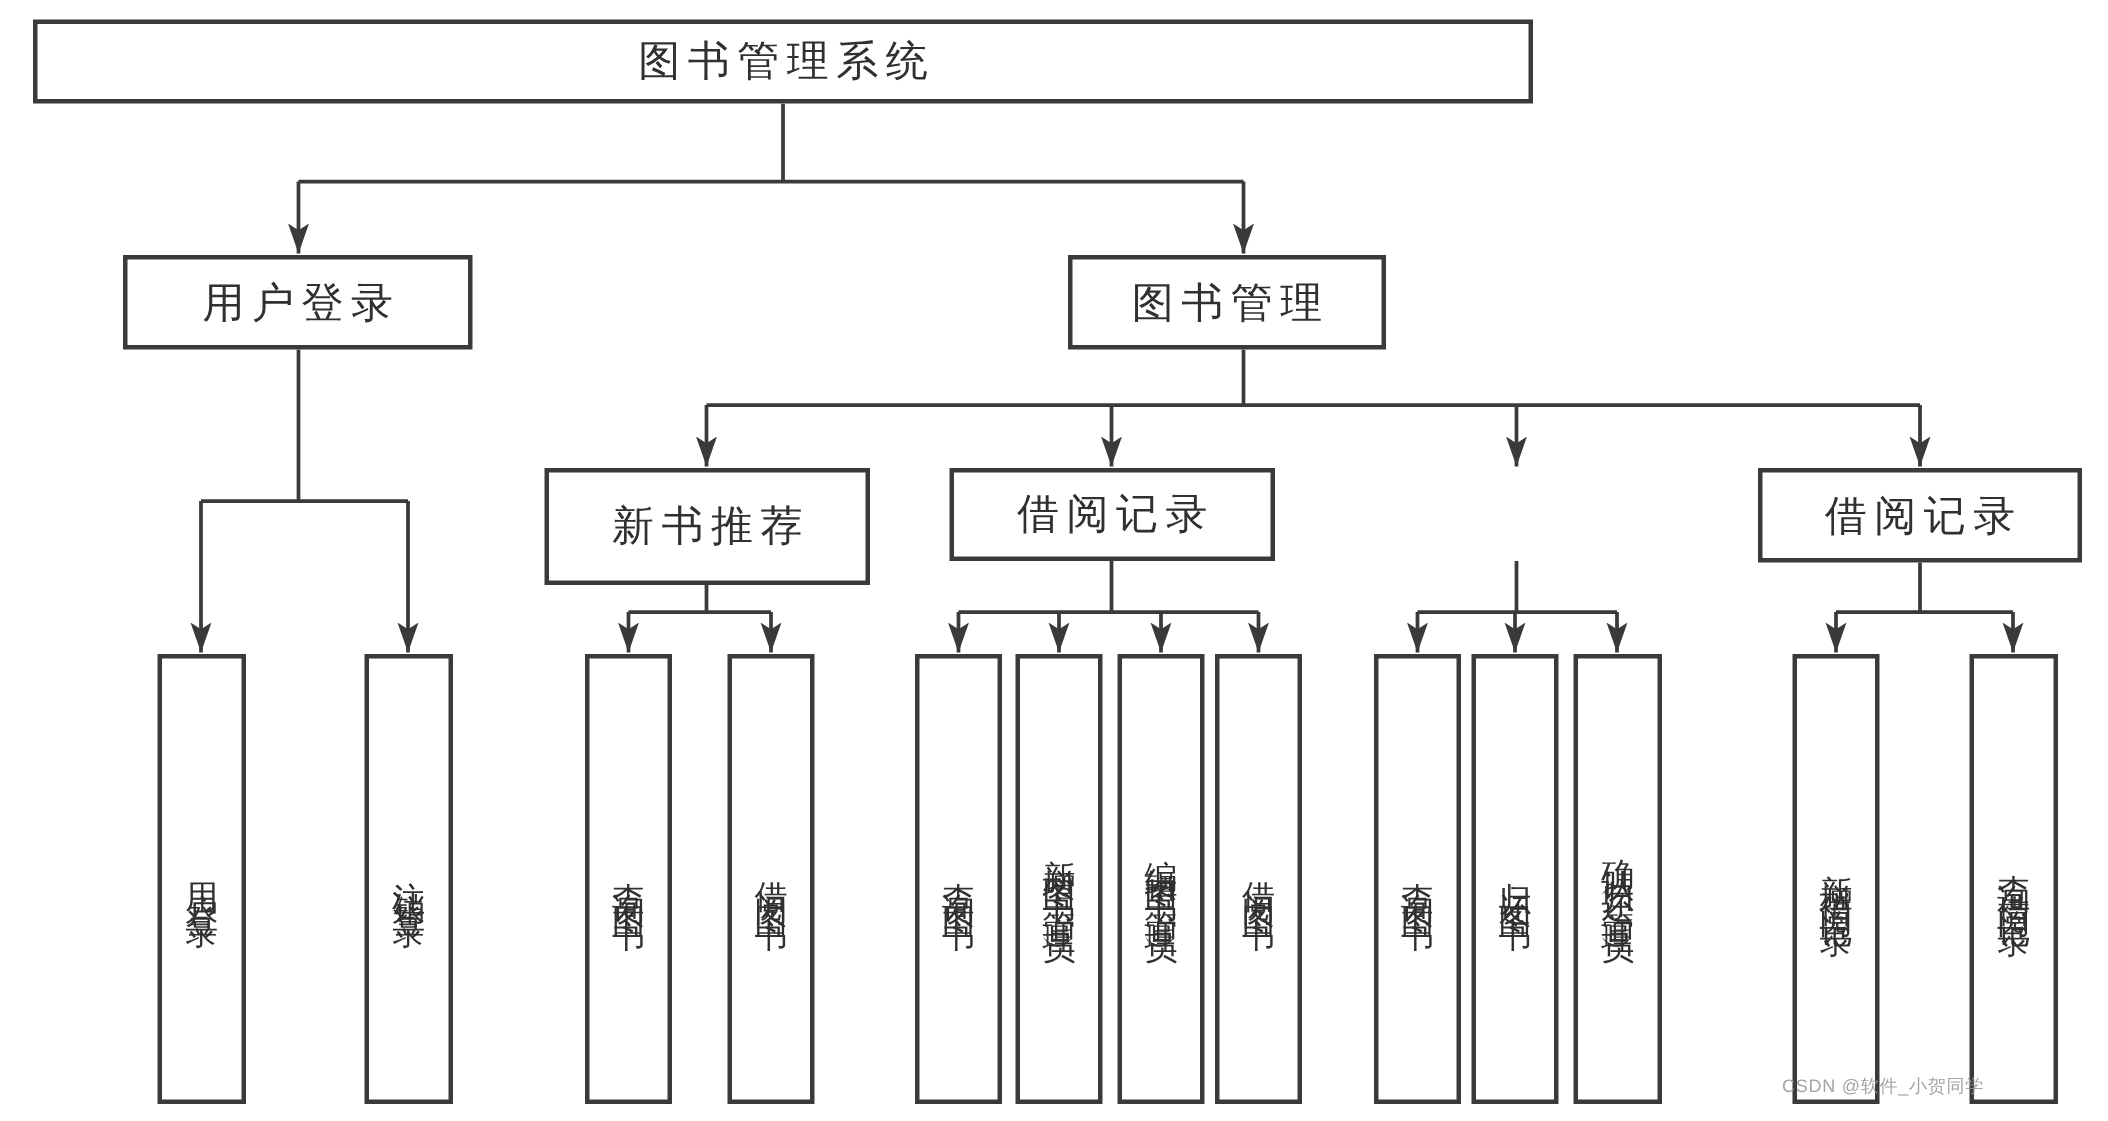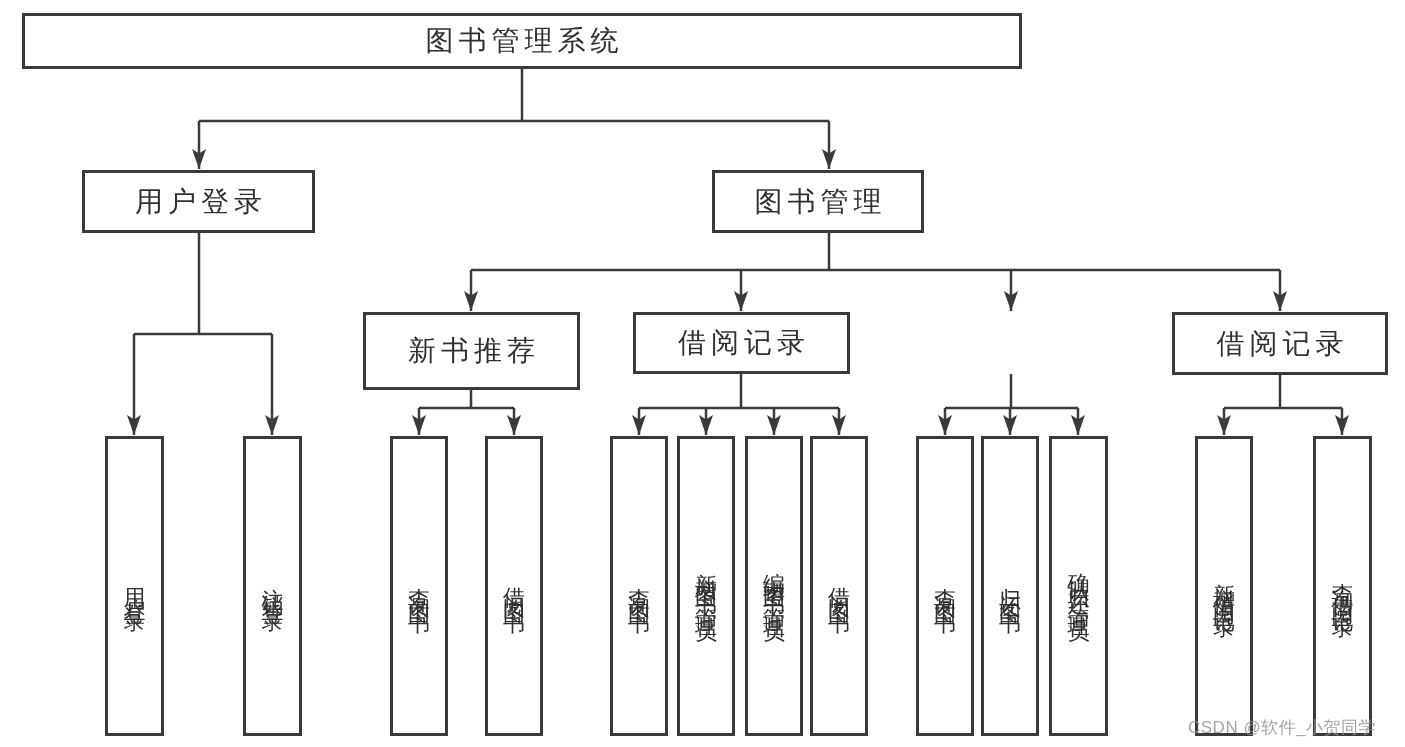--- a/index.html
+++ b/index.html
@@ -51,21 +51,21 @@
     letter-spacing: 8px;
     color: #303030;
   }
   .vbox.tight span {
     letter-spacing: 7px;
   }
   .watermark {
     position: absolute;
     left: 1188px;
     top: 716px;
-    font-size: 17px;
+    font-size: 12px;
     color: rgba(148, 148, 148, 0.85);
     z-index: 5;
     white-space: nowrap;
     letter-spacing: 0.5px;
   }
 </style>
 </head>
 <body>
 
 <div class="canvas">

